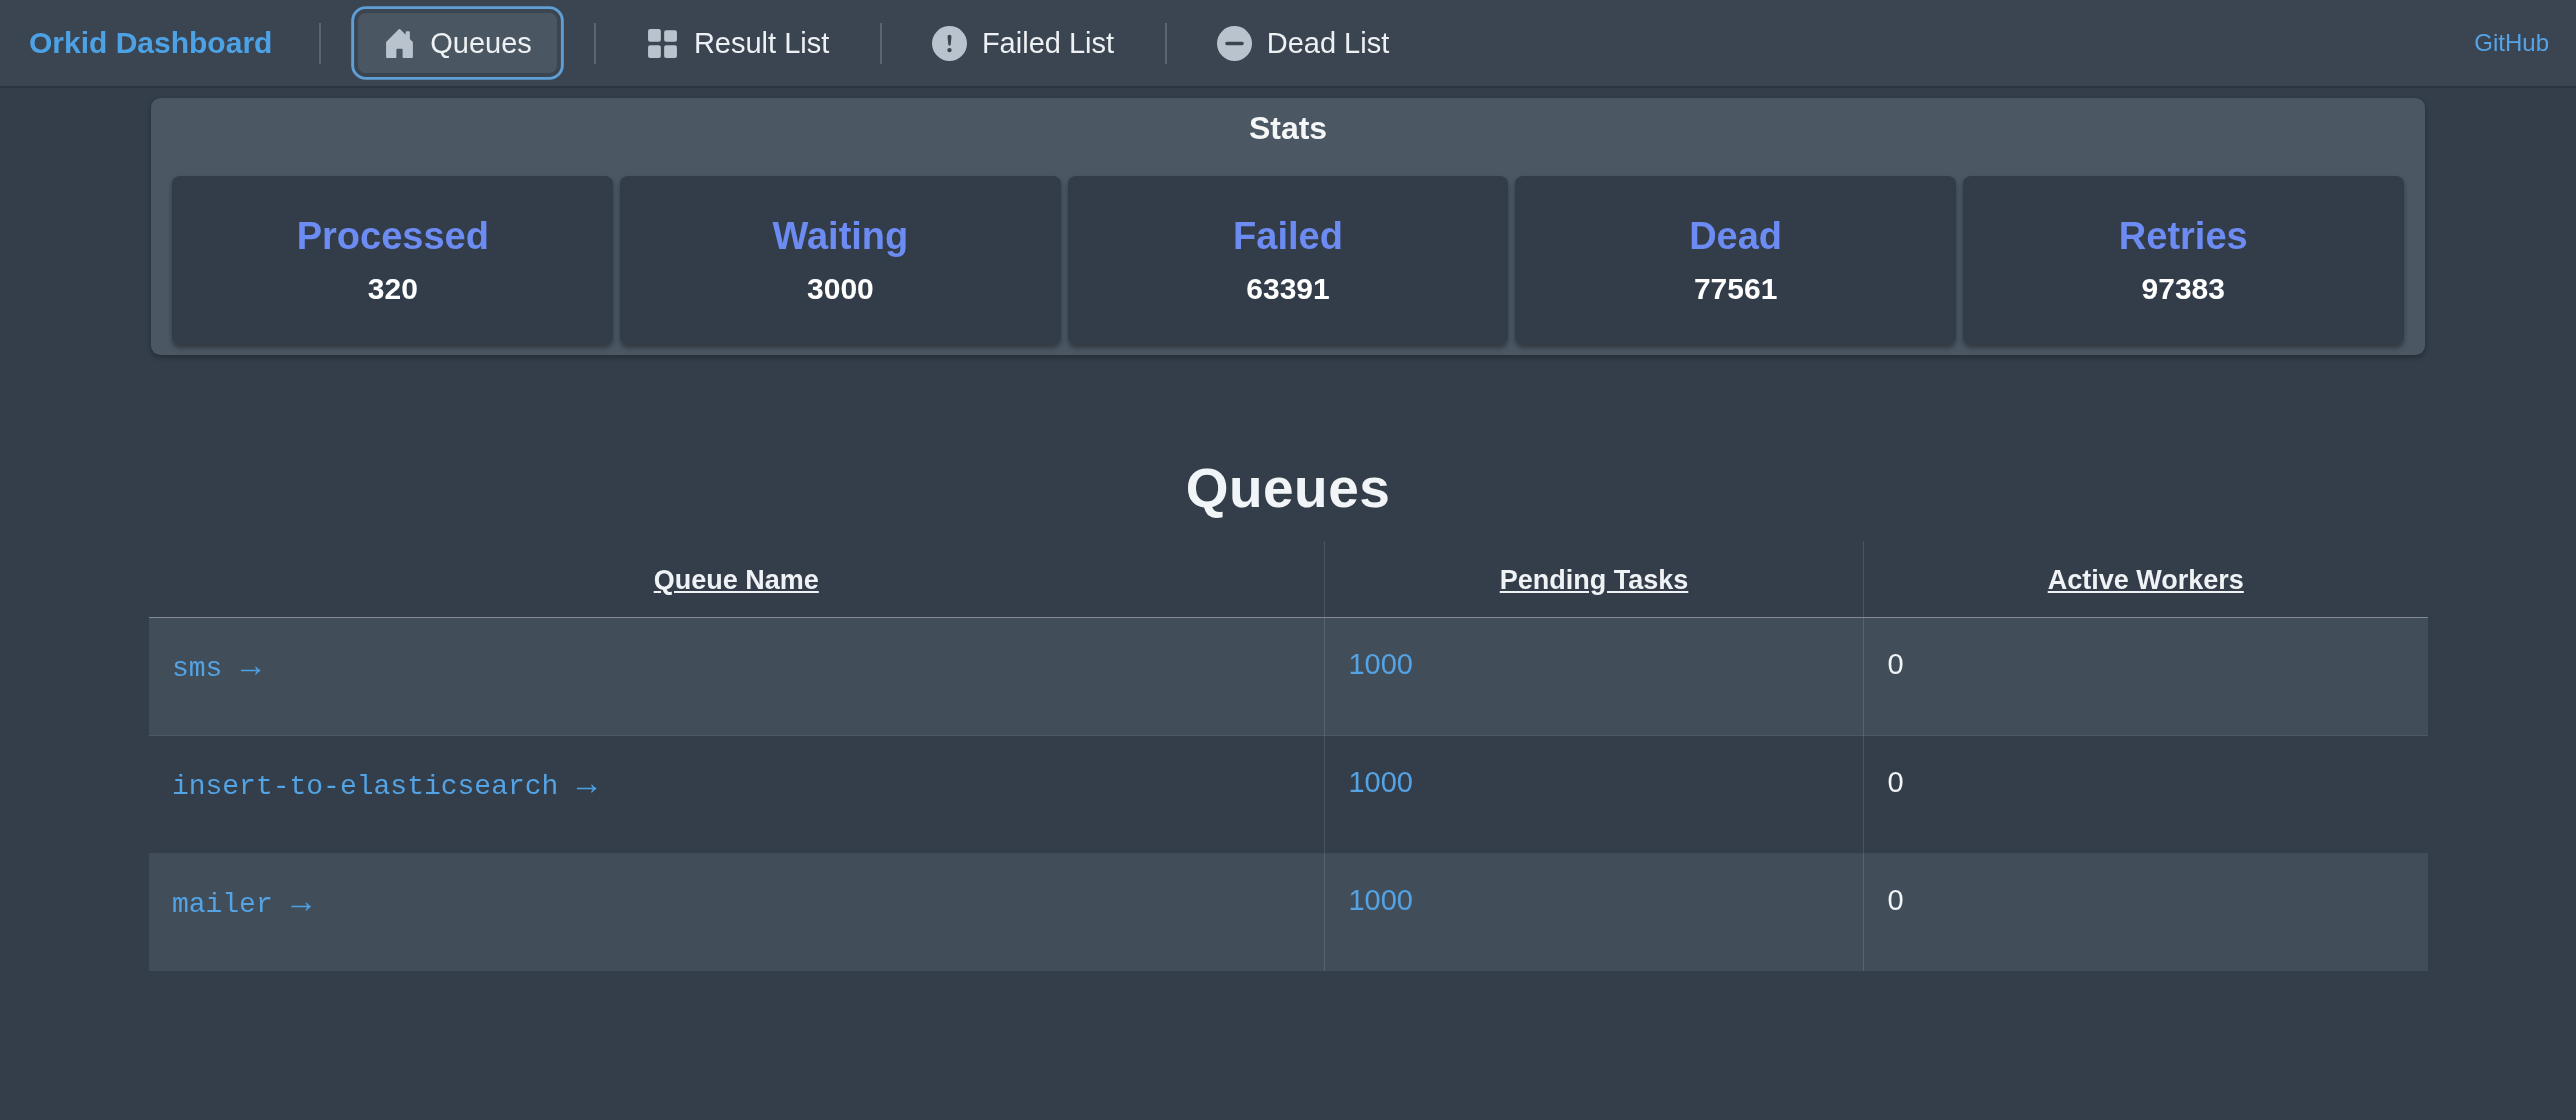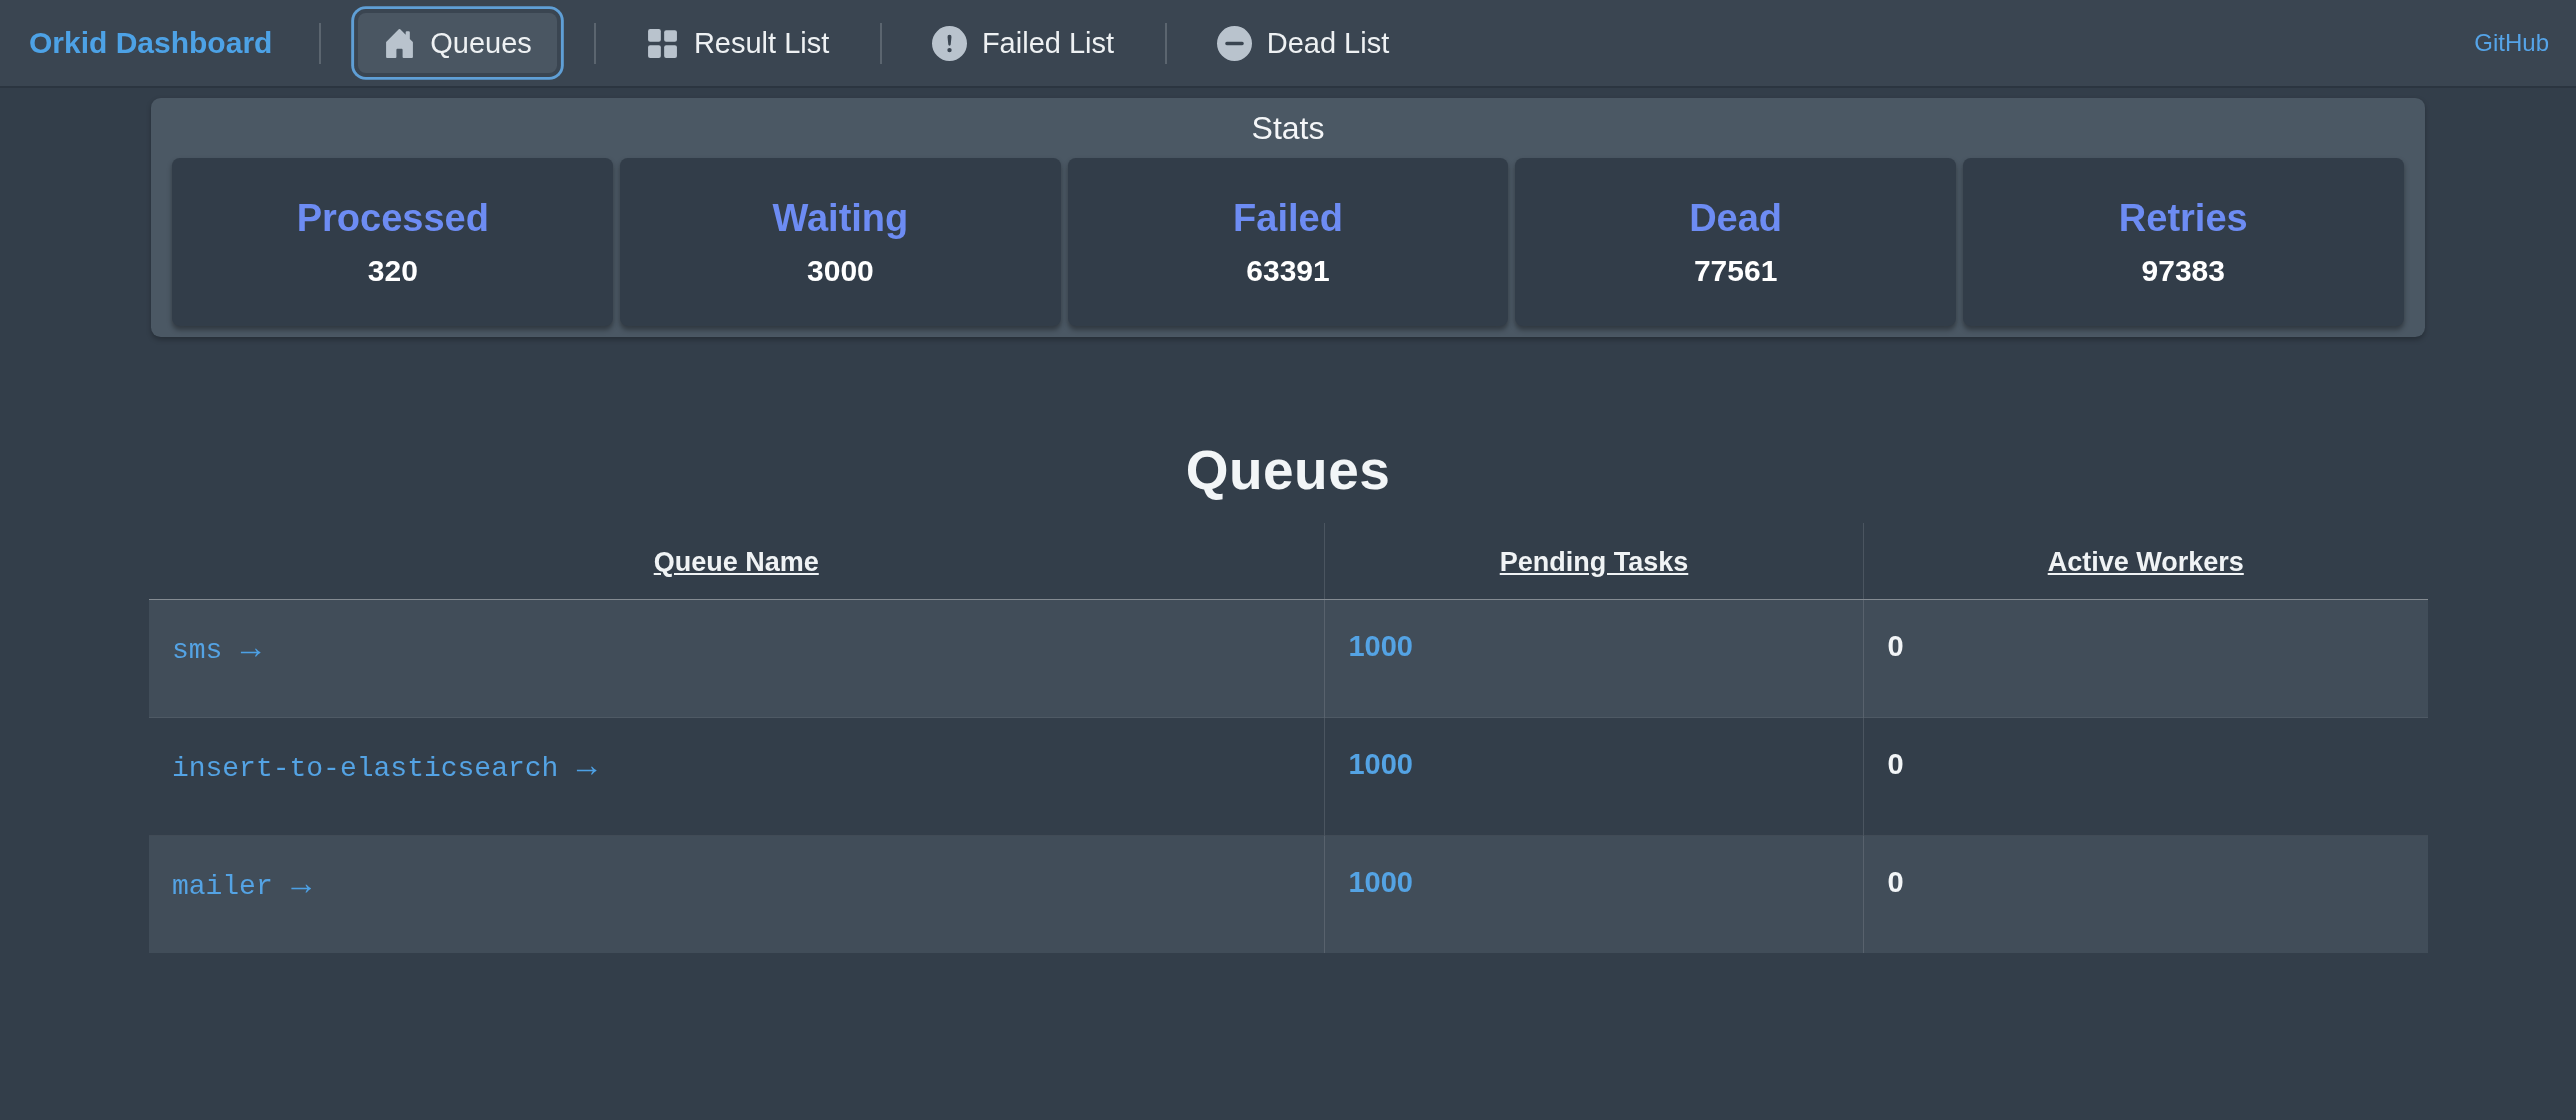--- a/index.html
+++ b/index.html
@@ -64,24 +64,24 @@
     width: 2274px;
     margin: 9.7px auto 0;
     background: #4b5864;
     border-radius: 9.7px;
     padding: 11.7px 21.4px 10.7px;
     box-shadow: 0 2.9px 5.8px rgba(0,0,0,0.25);
   }
   .stats-title {
     text-align: center;
     font-size: 32px;
-    font-weight: 400;
+    font-weight: 700;
     color: #f4f6f8;
     line-height: 39px;
-    margin-bottom: 10px;
+    margin-bottom: 28px;
   }
   .stats-cards {
     display: flex;
     gap: 6.8px;
   }
   .stat-card {
     flex: 1;
     height: 168px;
     background: #323d49;
     border-radius: 7.8px;
@@ -128,21 +128,21 @@
     text-decoration: underline;
   }
   .queues-table td {
     font-size: 29px;
     line-height: 43px;
     vertical-align: top;
     padding: 25px 23.4px 45px;
     border-top: 1px solid rgba(255,255,255,0.07);
   }
   .queues-table tbody tr:nth-child(odd) { background: #414d59; }
-  .col-border { border-left: 1.9px solid rgba(255,255,255,0.12); font-weight: bold; }
+  .col-border { border-left: 1.9px solid rgba(255,255,255,0.12); }
   .queue-link {
     font-family: "Liberation Mono", "DejaVu Sans Mono", monospace;
     font-size: 28px;
     color: #54a3e4;
     cursor: pointer;
   }
   .queue-arrow {
     font-size: 33px;
     font-weight: 700;
     color: #4da0e4;

